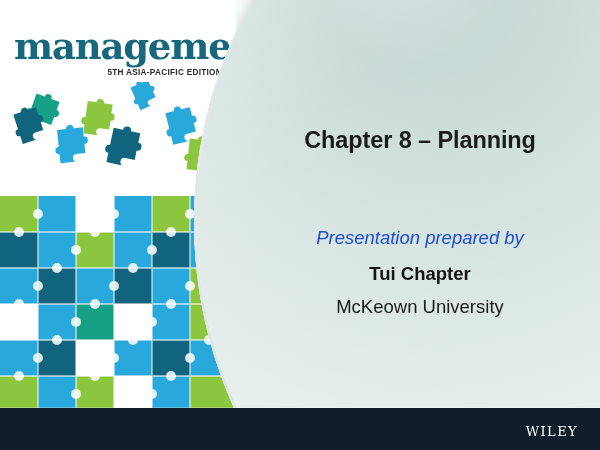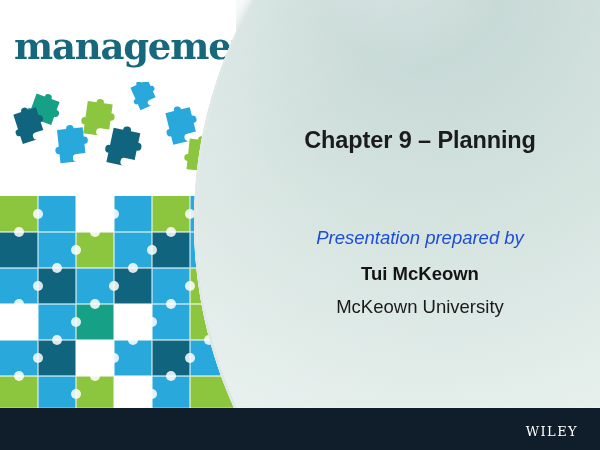--- a/index.html
+++ b/index.html
@@ -310,28 +310,29 @@
             <circle cx="171" cy="180" r="5"></circle>
         </g>
         <g stroke="#ffffff" stroke-width="1.4" fill="none" opacity="0.7">
           <path d="M0,36 H236 M0,72 H236 M0,108 H236 M0,144 H236 M0,180 H236"></path>
           <path d="M38,0 V212 M76,0 V212 M114,0 V212 M152,0 V212 M190,0 V212"></path>
         </g>
       </svg>
 
       <div class="masthead">
         <div class="masthead-title">management</div>
+        <div class="masthead-sub">5TH ASIA-PACIFIC EDITION</div>
       </div>
     </div>
   </div>
 
   <div class="textblock">
-    <div class="slide-title">Chapter 9 – Planning</div>
+    <div class="slide-title">Chapter 8 – Planning</div>
     <div class="byline">Presentation prepared by</div>
-    <div class="author">Tui McKeown</div>
+    <div class="author">Tui Chapter</div>
     <div class="affiliation">McKeown University</div>
   </div>
 
   <div class="footer-hair"></div>
   <div class="footer">
     <div class="wiley">Wiley</div>
   </div>
 
 </div>
 

